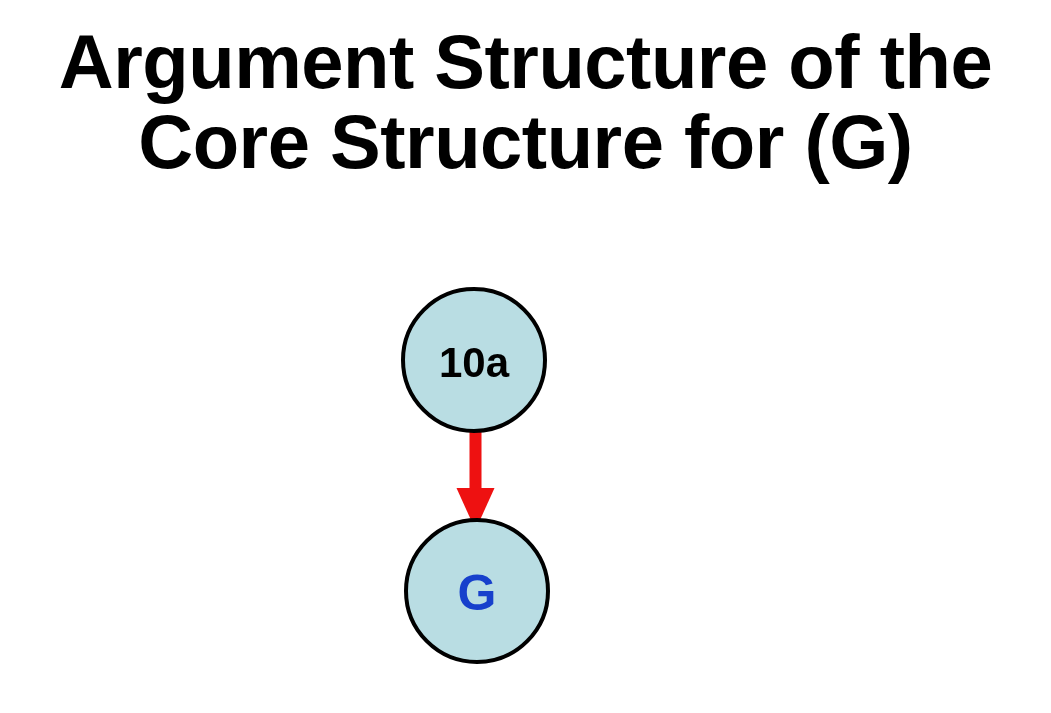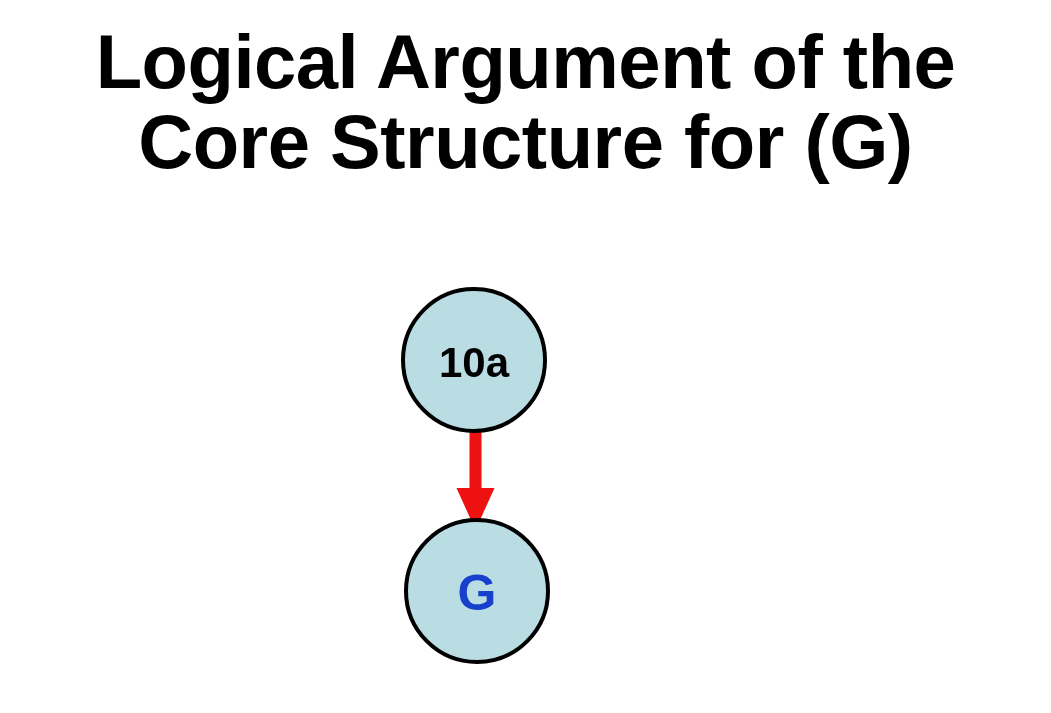--- a/index.html
+++ b/index.html
@@ -68,21 +68,21 @@
   .node-label-g {
     font-size: 50px;
   }
 </style>
 </head>
 <body>
 
 <div id="canvas" style="background: rgb(255, 255, 255);">
 
   <div class="title-block">
-    <span class="title-line">Logical Argument of the</span>
+    <span class="title-line">Argument Structure of the</span>
     <span class="title-line">Core Structure for (G)</span>
   </div>
 
   <div class="graph">
     <svg class="graph-svg" viewBox="0 0 1051 713" xmlns="http://www.w3.org/2000/svg">
 
       <g>
         <line id="edge-shaft" x1="459.5" y1="424" x2="459.5" y2="493" stroke="#EE1111" stroke-width="12"></line>
         <polygon id="edge-arrowhead" points="440.5,488 478.5,488 459.5,530" fill="#EE1111"></polygon>
       </g>

